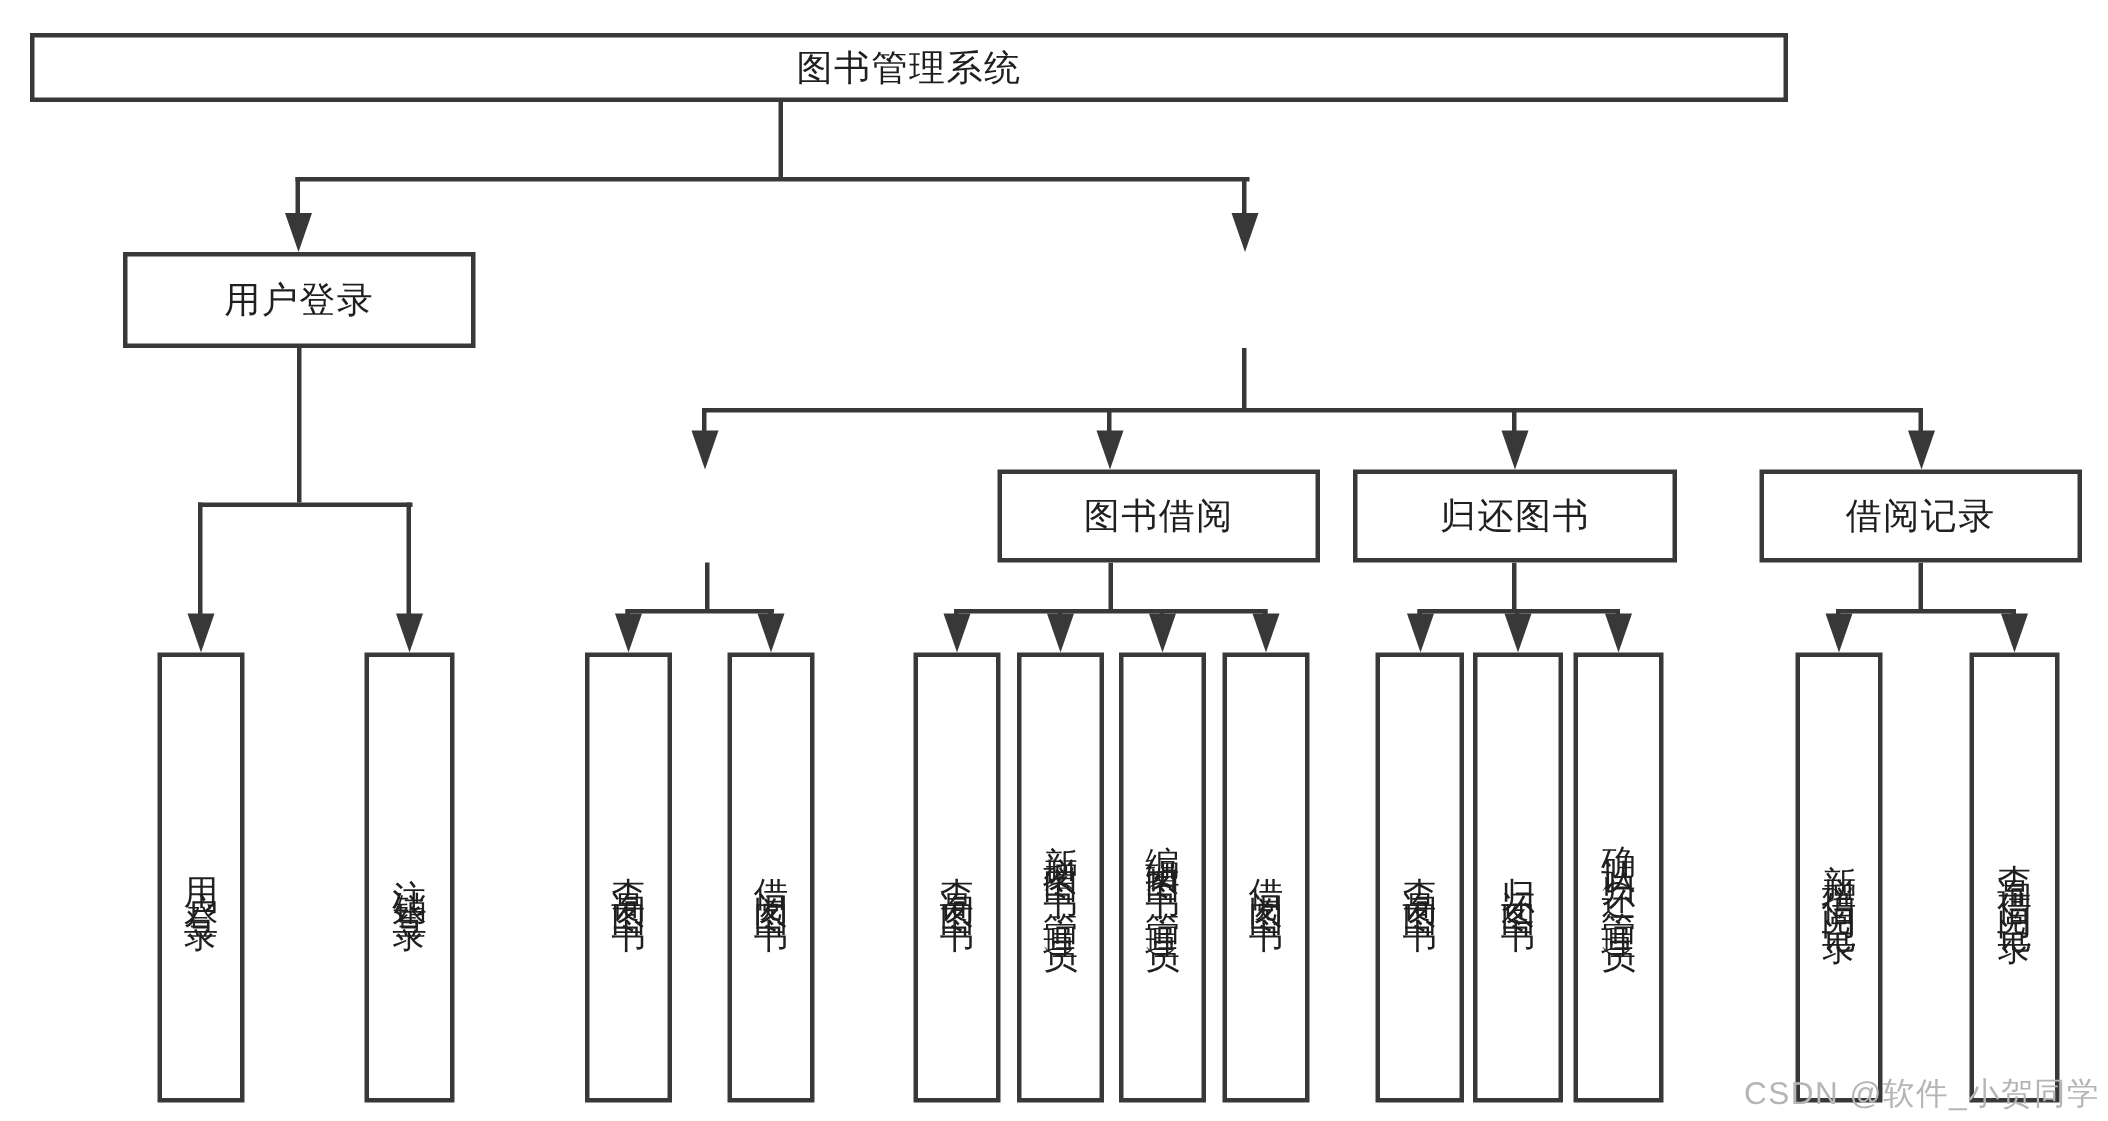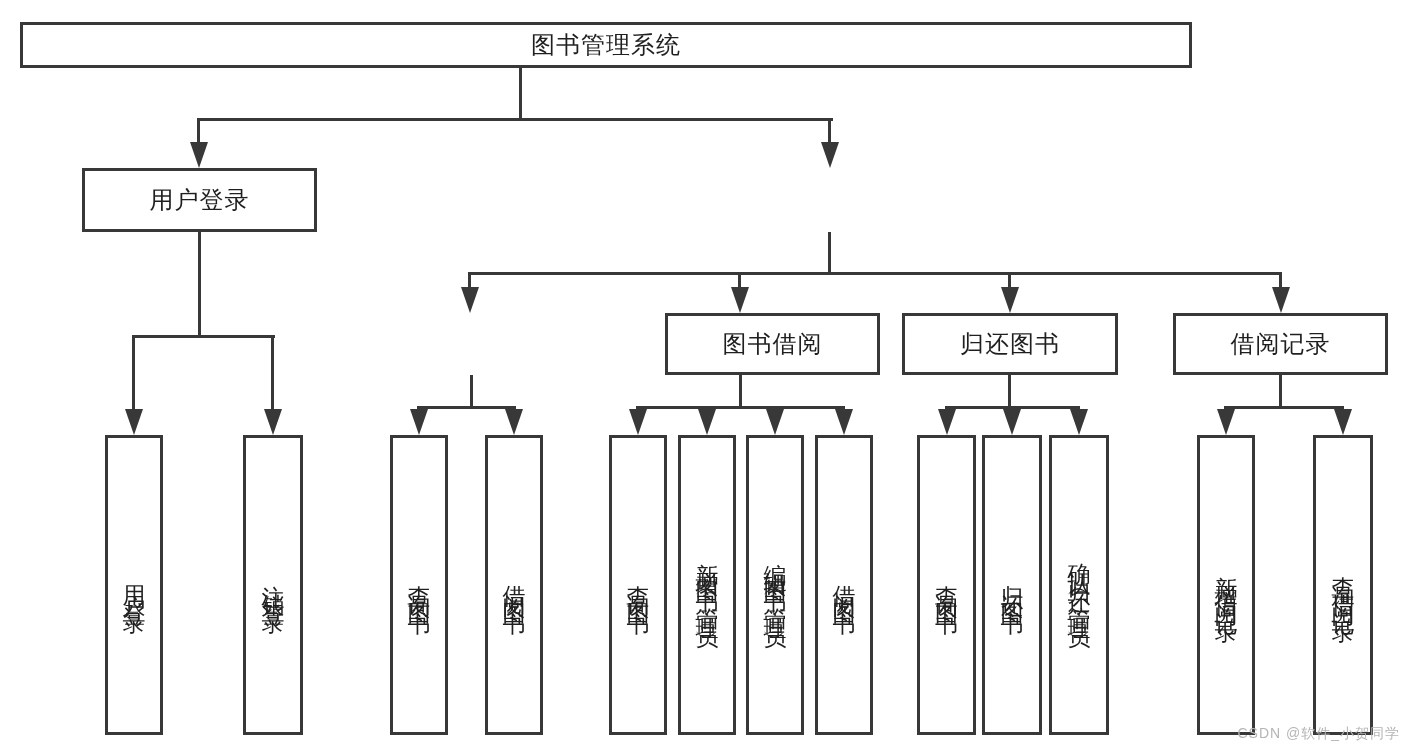--- a/index.html
+++ b/index.html
@@ -50,21 +50,21 @@
   
   .arrow{
     position:absolute;width:0;height:0;z-index:1;
     border-left:9px solid transparent;
     border-right:9px solid transparent;
     border-top:26px solid var(--line);
   }
   .watermark{
     position:absolute;
     right:5px;bottom:4px;
-    font-size:14px;
+    font-size:21px;
     color:var(--watermark);
     z-index:5;
     letter-spacing:1px;
   }
 </style>
 </head>
 <body>
 
 <div class="canvas">
 

